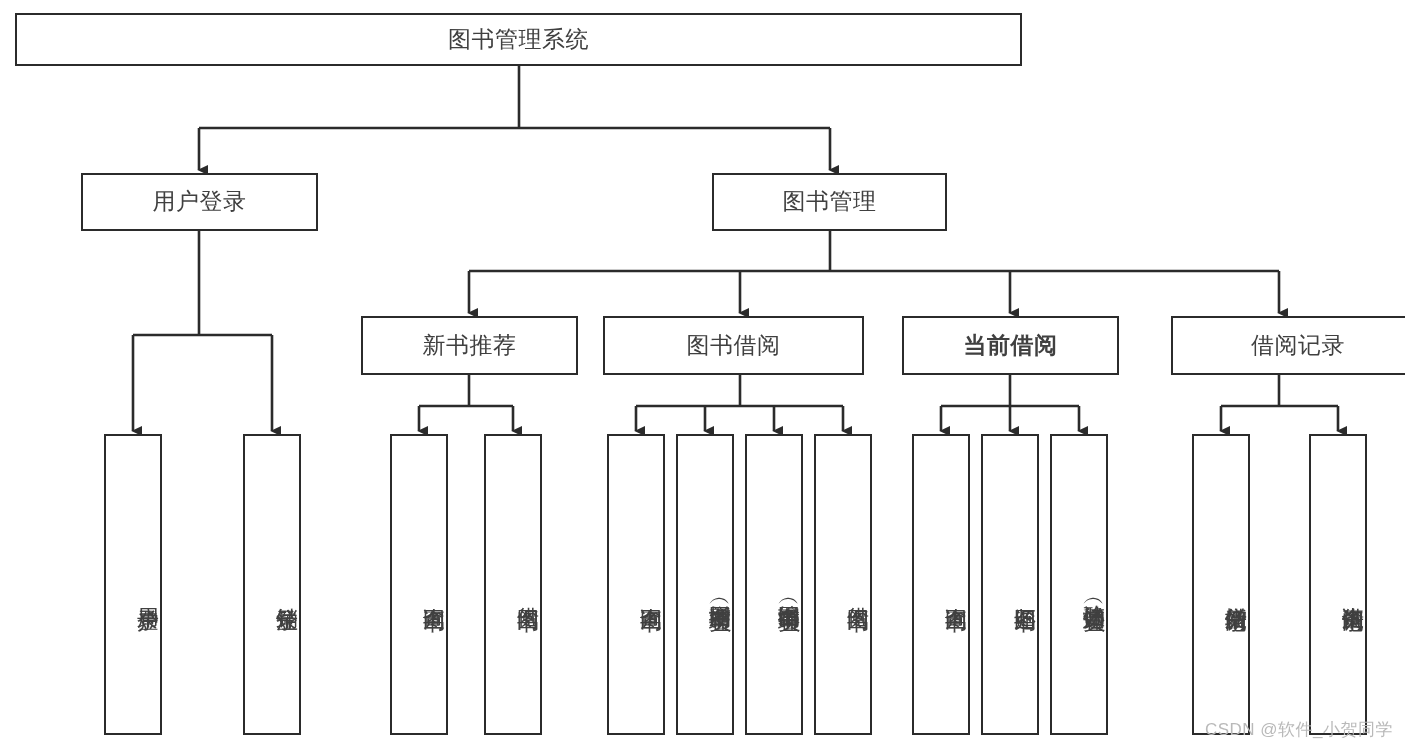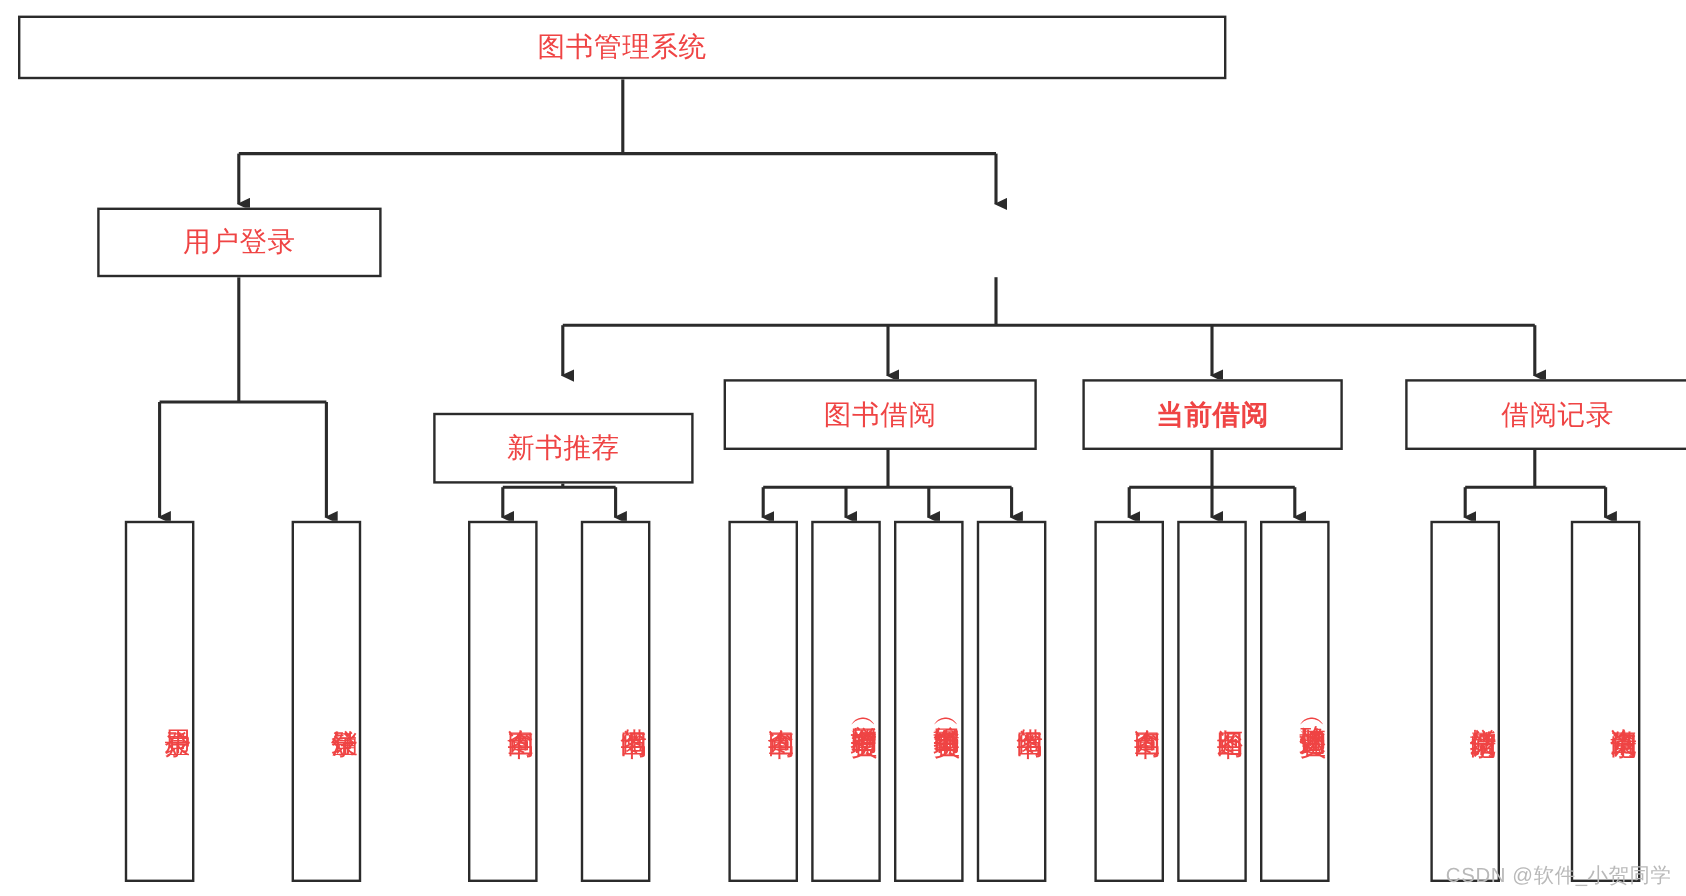--- a/index.html
+++ b/index.html
@@ -25,21 +25,21 @@
     height: 747px;
   }
   .node {
     position: absolute;
     box-sizing: border-box;
     background: #ffffff;
     border: 2.5px solid #2b2b2b;
     display: flex;
     align-items: center;
     justify-content: center;
-    color: #ef4444;
+    color: #404040;
   }
   .node-h {
     font-size: 23px;
     letter-spacing: 0.5px;
     line-height: 1.1;
     white-space: nowrap;
   }
   .node-v {
     font-size: 22px;
     line-height: 1.12;
@@ -123,22 +123,25 @@
     </g>
   </svg>
 
   <div class="node node-h" style="left:15px; top:13px; width:1007px; height:53px;">
     <span>图书管理系统</span>
   </div>
 
   <div class="node node-h" style="left:81px; top:173px; width:237px; height:58px;">
     <span>用户登录</span>
   </div>
+  <div class="node node-h" style="left:712px; top:173px; width:235px; height:58px;">
+    <span>图书管理</span>
+  </div>
 
-  <div class="node node-h" style="left:361px; top:316px; width:217px; height:59px;margin-top:28px;">
+  <div class="node node-h" style="left:361px; top:316px; width:217px; height:59px;">
     <span>新书推荐</span>
   </div>
   <div class="node node-h" style="left:603px; top:316px; width:261px; height:59px;">
     <span>图书借阅</span>
   </div>
   <div class="node node-h" style="left:902px; top:316px; width:217px; height:59px;font-weight:bold;">
     <span>当前借阅</span>
   </div>
   <div class="node node-h" style="left:1171px; top:316px; width:254px; height:59px;">
     <span>借阅记录</span>

